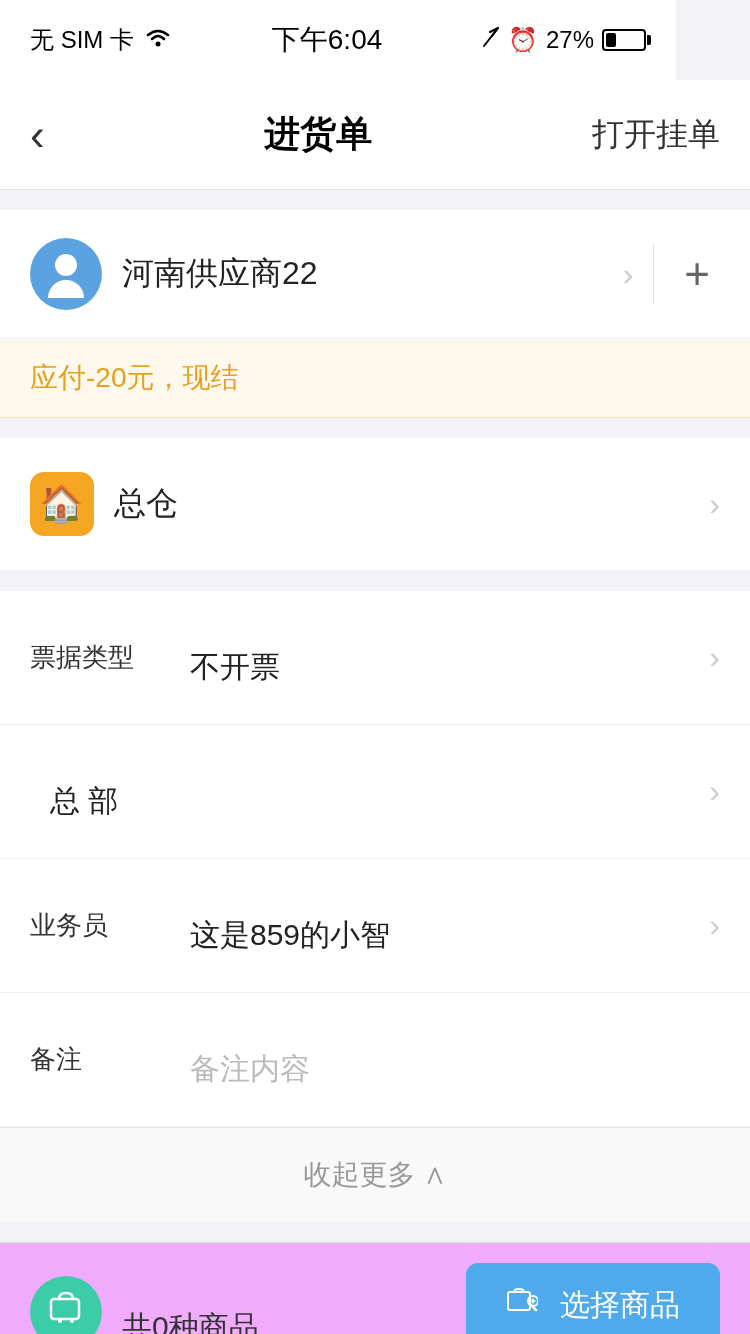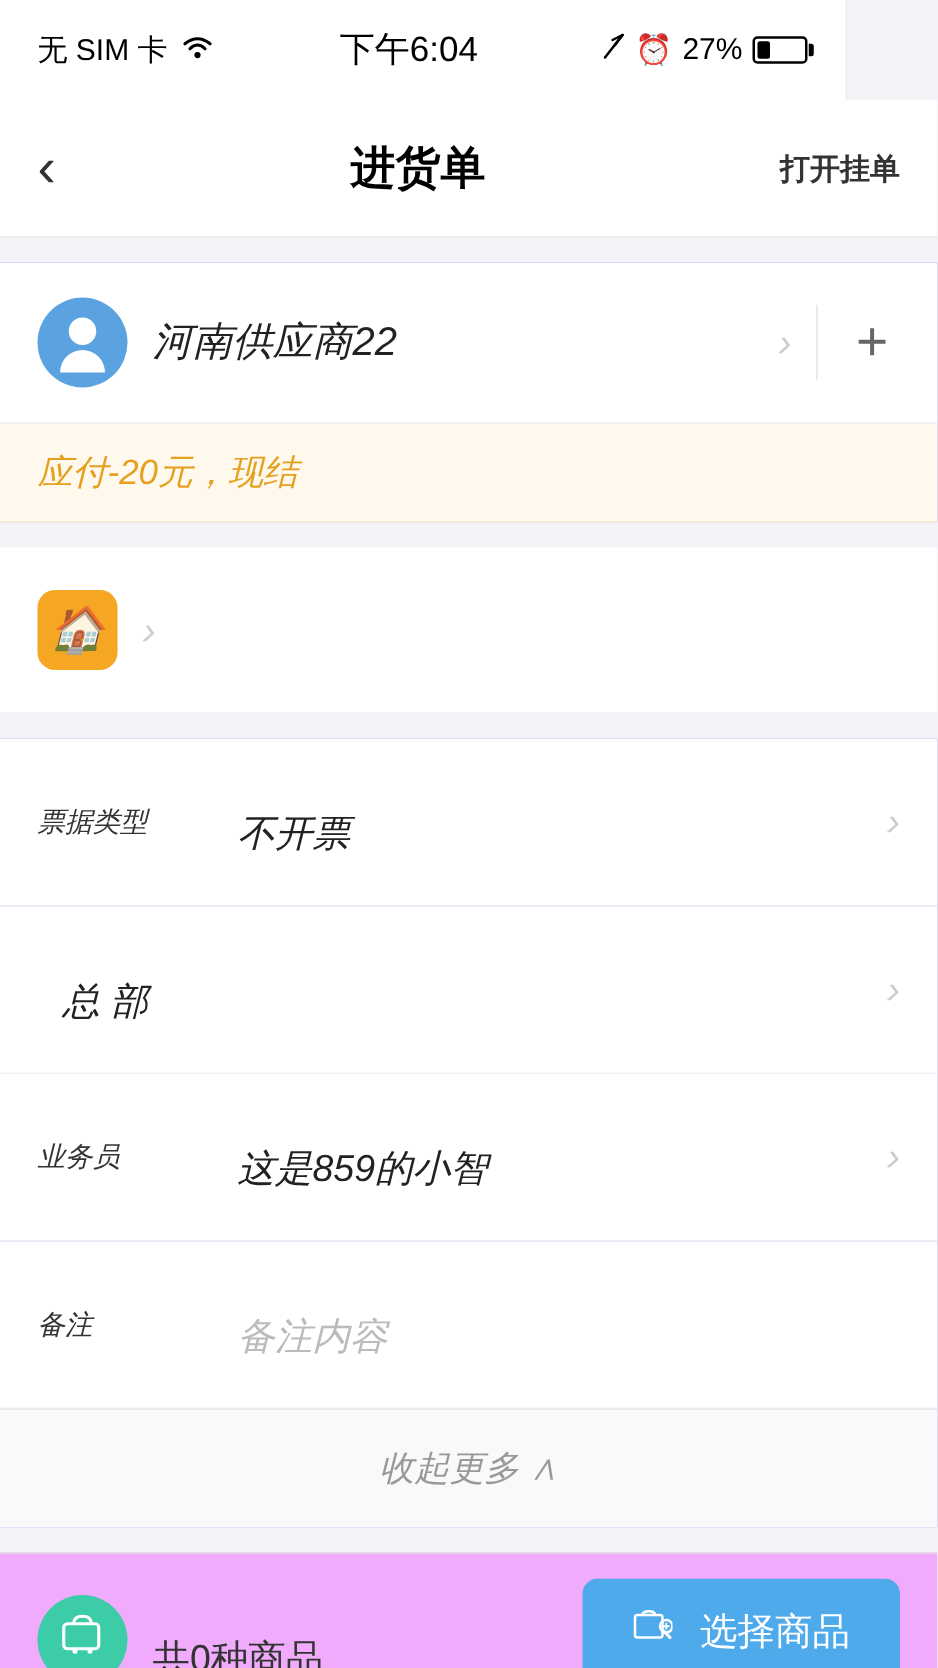--- a/index.html
+++ b/index.html
@@ -86,36 +86,34 @@
       color: #333;
       cursor: pointer;
       line-height: 1;
     }
     .nav-title {
       font-size: 36px;
       font-weight: 600;
       color: #000;
     }
     .nav-action {
-      font-size: 24px;
+      font-size: 32px;
       color: #333;
       cursor: pointer;
-      font-weight: bold;
     }
 
     
     .section-divider {
       height: 20px;
       background: #f2f2f7;
     }
 
     
     .card {
-      background: #8b5cf6;
-      font-style: italic;
+      background: #7dd3fc;
     }
 
     
     .supplier-row {
       display: flex;
       align-items: center;
       padding: 28px 30px;
       background: #fff;
       border-bottom: 1px solid #f0f0f0;
     }
@@ -217,21 +215,21 @@
     
     .form-row {
       display: flex;
       align-items: center;
       padding: 36px 30px;
       background: #fff;
       border-bottom: 1px solid #f0f0f0;
       cursor: pointer;
     }
     .form-label {
-      font-size: 22px;
+      font-size: 26px;
       color: #333;
       width: 140px;
       flex-shrink: 0;
     }
     .form-value {
       flex: 1;
       font-size: 30px;
       color: #222;
       padding-left: 20px;
       margin-top: 20px;
@@ -368,20 +366,21 @@
   </div>
 </div>
 
 <div class="section-divider"></div>
 
 <div class="card">
   <div class="row-item">
     <div class="row-item-icon">
       <span class="warehouse-icon-inner">🏠</span>
     </div>
+    <span class="row-label">总仓</span>
     <span class="row-chevron">›</span>
   </div>
 </div>
 
 <div class="section-divider"></div>
 
 <div class="card">
 
   <div class="form-row">
     <span class="form-label">票据类型</span>

